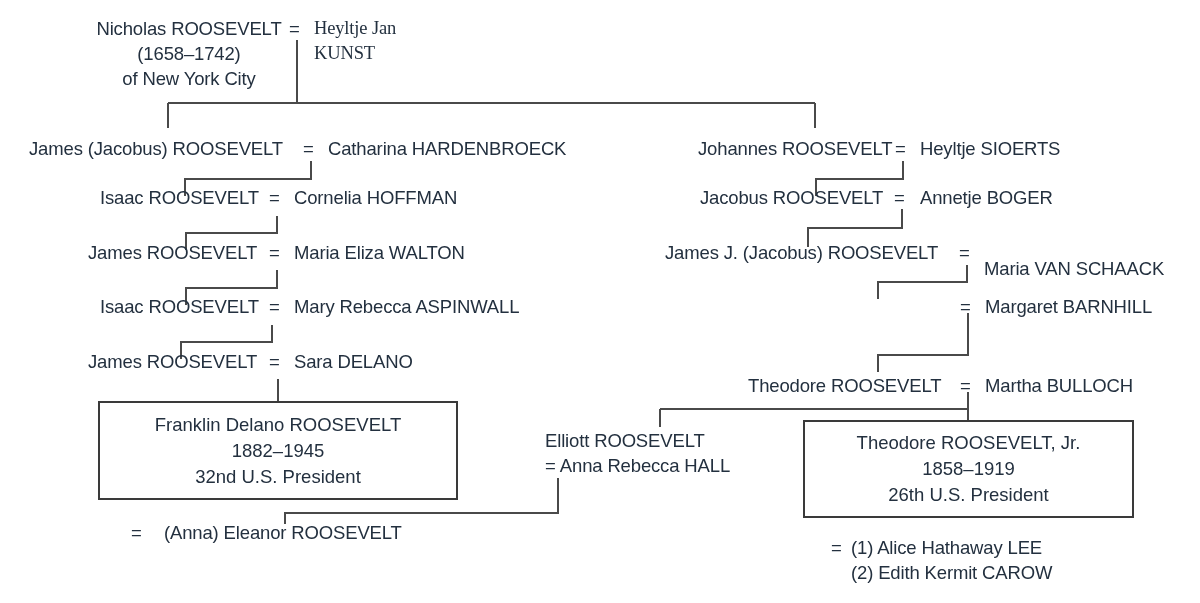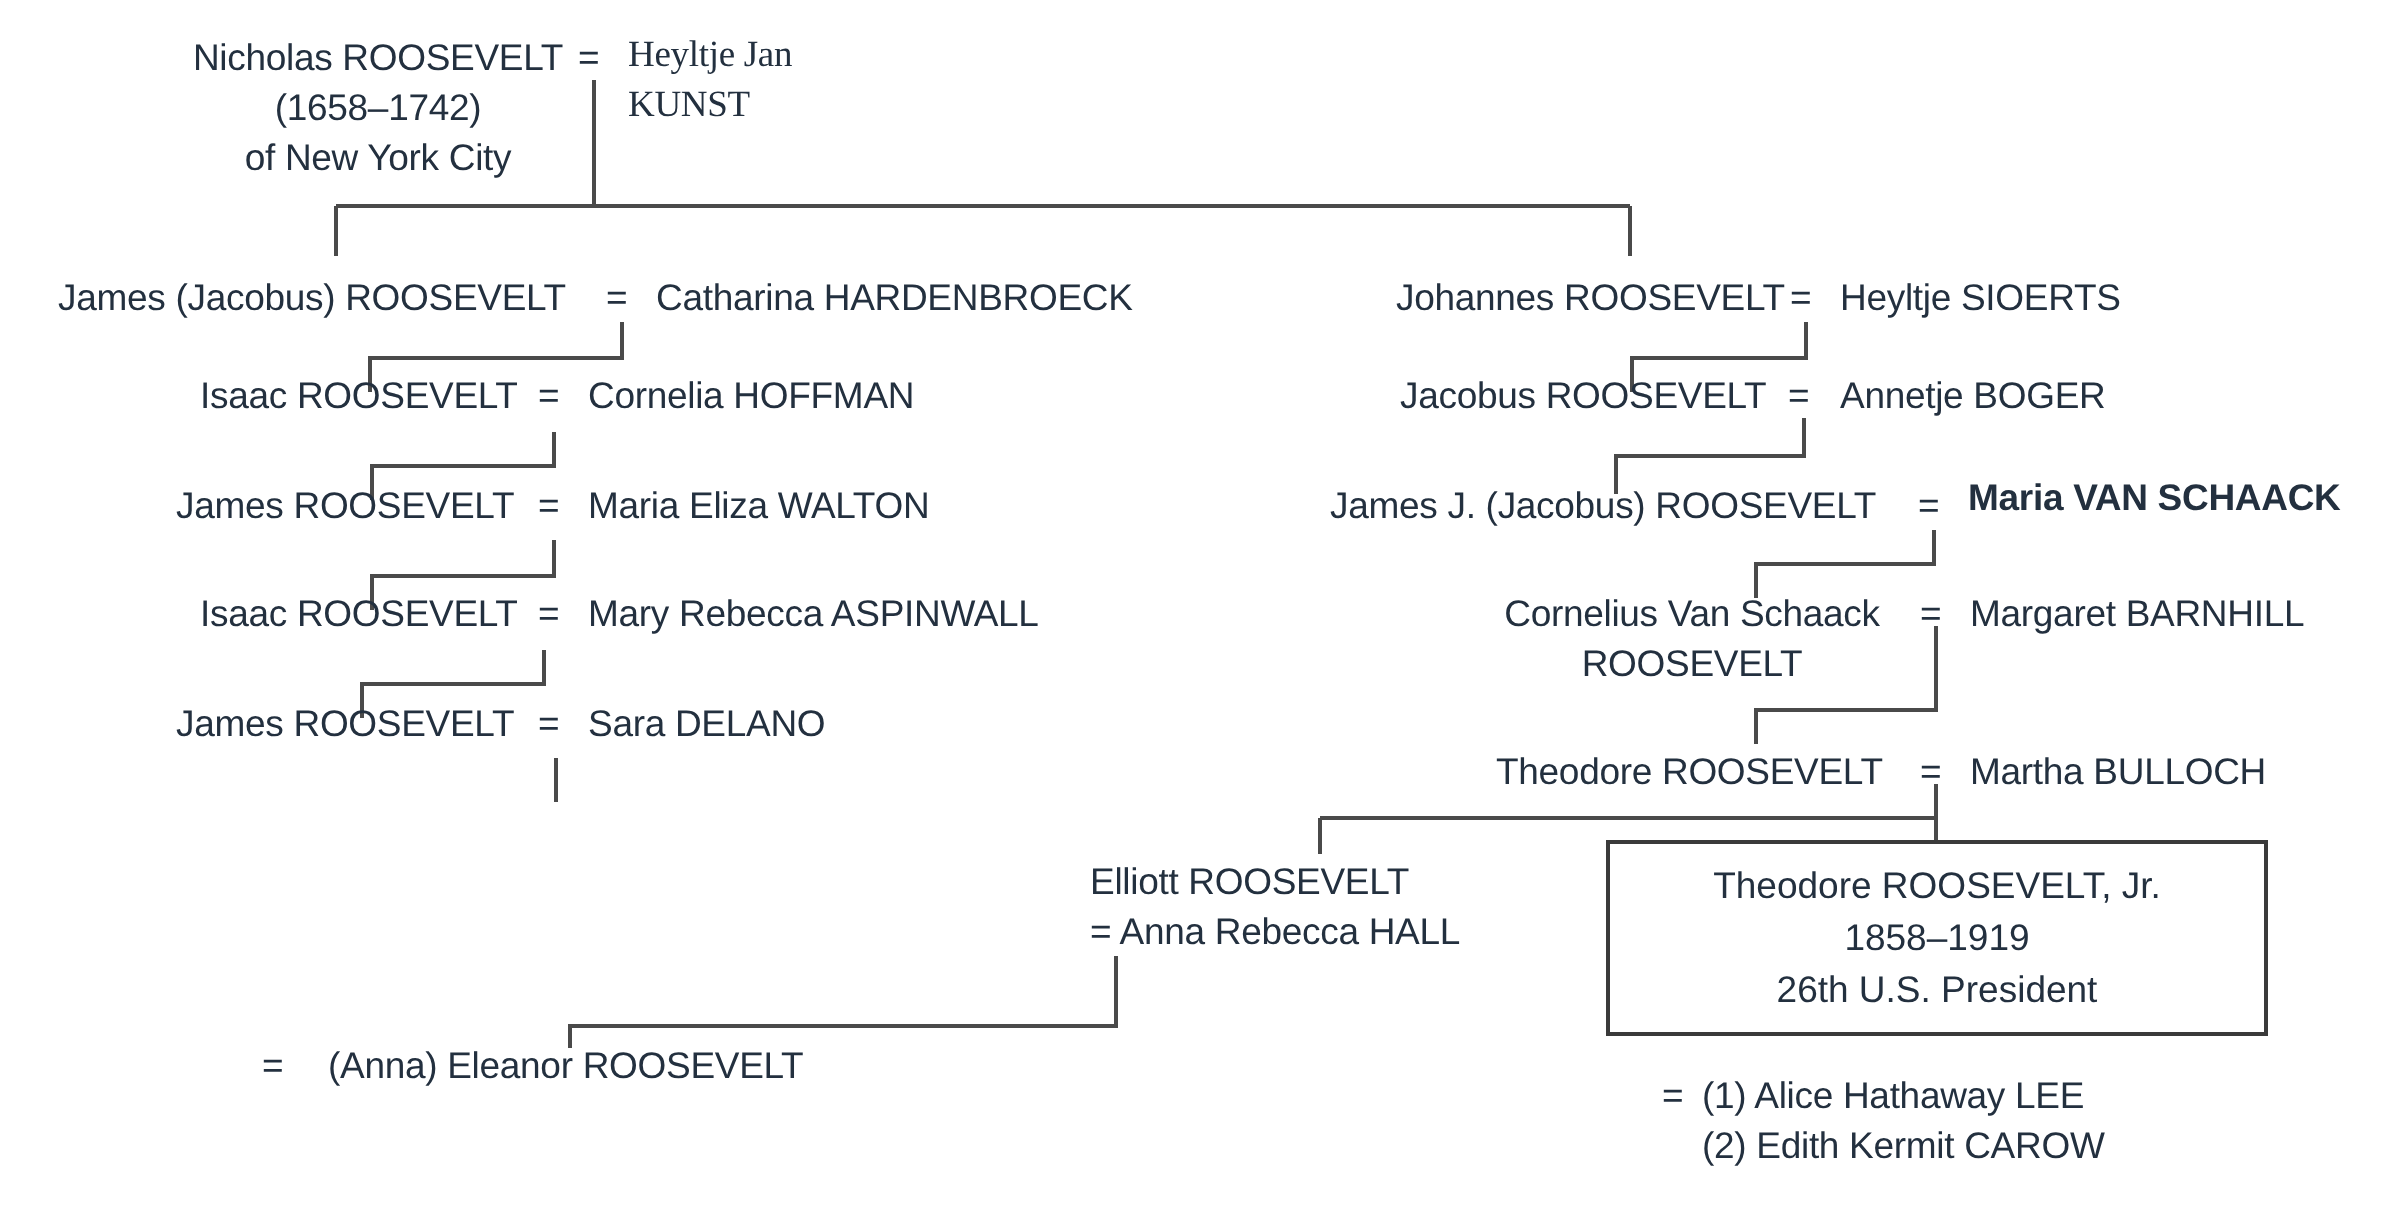--- a/index.html
+++ b/index.html
@@ -117,40 +117,41 @@
   <div class="node lft" style="left:294px; top:240px;">Maria Eliza WALTON</div>
 
   <div class="node lft" style="left:100px; top:294px;">Isaac ROOSEVELT</div>
   <div class="node lft eq" style="left:269px; top:294px;">=</div>
   <div class="node lft" style="left:294px; top:294px;">Mary Rebecca ASPINWALL</div>
 
   <div class="node lft" style="left:88px; top:349px;">James ROOSEVELT</div>
   <div class="node lft eq" style="left:269px; top:349px;">=</div>
   <div class="node lft" style="left:294px; top:349px;">Sara DELANO</div>
 
+  <div class="pbox" style="left:98px; top:401px; width:360px; height:99px;">
+    <span class="ln">Franklin Delano ROOSEVELT</span>
+    <span class="ln">1882–1945</span>
+    <span class="ln">32nd U.S. President</span>
+  </div>
 
   <div class="node lft eq" style="left:131px; top:520px;">=</div>
   <div class="node lft" style="left:164px; top:520px;">(Anna) Eleanor ROOSEVELT</div>
 
   <div class="node lft" style="left:698px; top:136px;">Johannes ROOSEVELT</div>
   <div class="node lft eq" style="left:895px; top:136px;">=</div>
   <div class="node lft" style="left:700px; top:185px;">Jacobus ROOSEVELT</div>
 
   <div class="node lft" style="left:920px; top:136px;">Heyltje SIOERTS</div>
   <div class="node lft eq" style="left:894px; top:185px;">=</div>
   <div class="node lft" style="left:920px; top:185px;">Annetje BOGER</div>
 
   <div class="node lft" style="left:665px; top:240px;">James J. (Jacobus) ROOSEVELT</div>
   <div class="node lft eq" style="left:959px; top:240px;">=</div>
-  <div class="node lft" style="left:984px; top:236px;font-weight:bold;">Maria VAN SCHAACK</div>
+  <div class="node lft" style="left:984px; top:256px;">Maria VAN SCHAACK</div>
 
-  <div class="node ctr" style="left:846px; top:294px; width:260px;">
-    <div>Cornelius Van Schaack</div>
-    <div>ROOSEVELT</div>
-  </div>
   <div class="node lft eq" style="left:960px; top:294px;">=</div>
   <div class="node lft" style="left:985px; top:294px;">Margaret BARNHILL</div>
 
   <div class="node lft" style="left:748px; top:373px;">Theodore ROOSEVELT</div>
   <div class="node lft eq" style="left:960px; top:373px;">=</div>
   <div class="node lft" style="left:985px; top:373px;">Martha BULLOCH</div>
 
   <div class="node lft" style="left:545px; top:428px;">
     <div>Elliott ROOSEVELT</div>
     <div>

